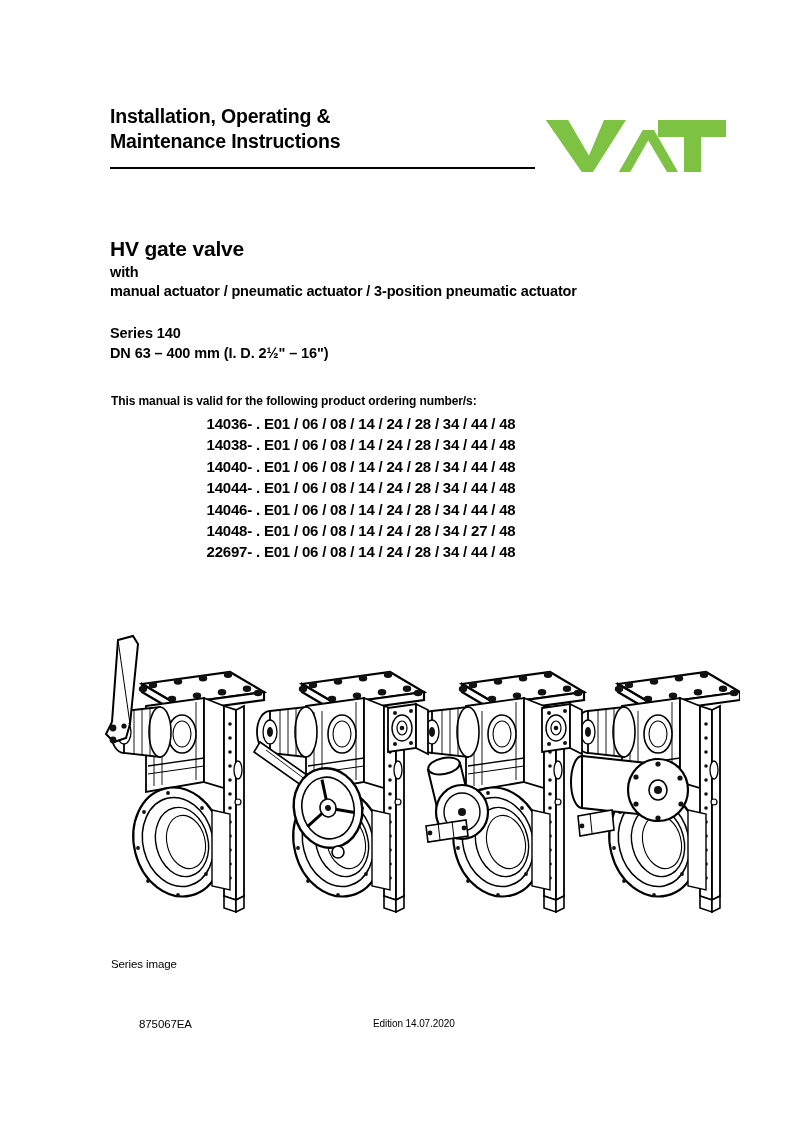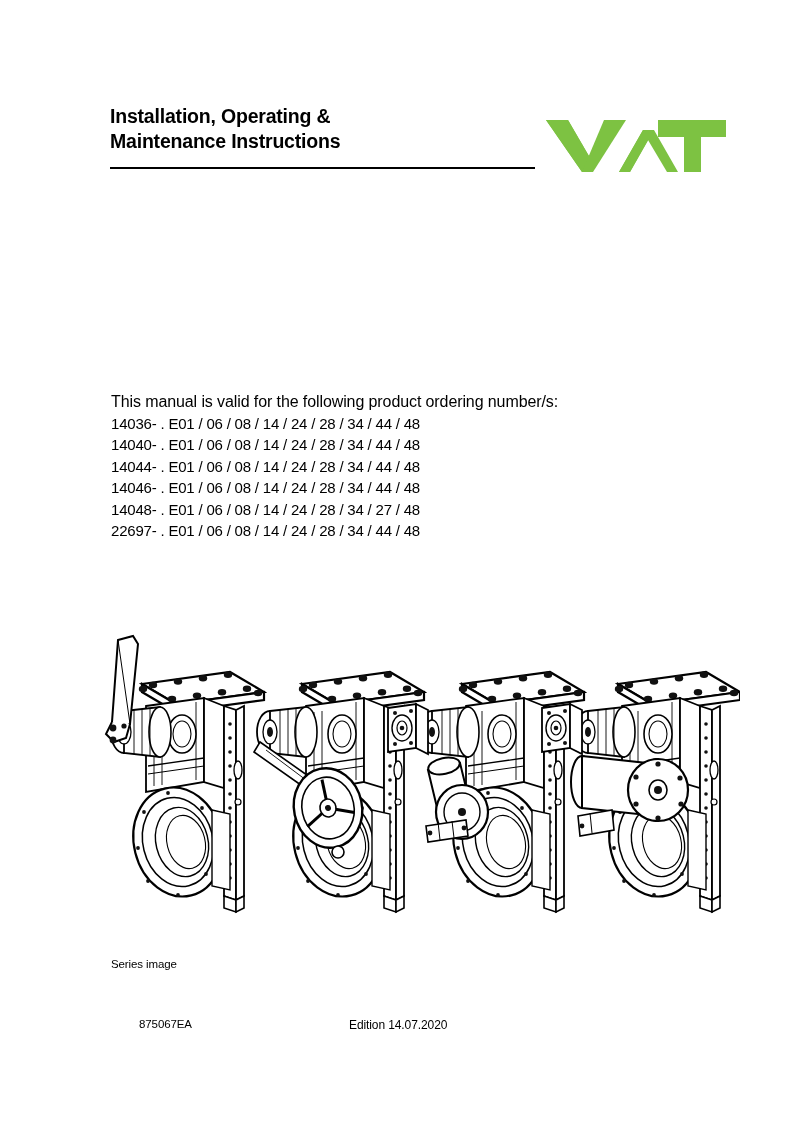--- a/index.html
+++ b/index.html
@@ -97,37 +97,38 @@
   }
 
   
   .ordering-block {
     position: absolute;
     left: 111px;
     top: 386px;
     width: 500px;
   }
   .ordering-intro {
-    font-size: 16px;
-    font-weight: normal;
+    font-size: 12px;
+    font-weight: bold;
     line-height: 15px;
     margin: 0 0 4px 0;
     letter-spacing: -0.1px;
   }
   .ordering-list {
     list-style: none;
     margin: 0;
     padding: 0;
   }
   .ordering-item {
     font-size: 15px;
-    font-weight: normal;
+    font-weight: bold;
     line-height: 21.4px;
     letter-spacing: -0.2px;
     white-space: nowrap;
+    text-align: center;
   }
 
   
   .illustration {
     position: absolute;
     left: 100px;
     top: 622px;
     width: 640px;
     height: 310px;
   }
@@ -152,23 +153,23 @@
   .footer-docnum {
     position: absolute;
     left: 0;
     top: 0;
     font-size: 11.5px;
     letter-spacing: -0.1px;
     padding-left: 28px;
   }
   .footer-edition {
     position: absolute;
-    left: 238px;
+    left: 262px;
     top: 0;
-    font-size: 12px;
+    font-size: 10px;
     letter-spacing: -0.1px;
   }
 </style>
 </head>
 <body>
 
 <div class="page">
 
   <div class="doc-header">
     <div class="doc-header-title">Installation, Operating &amp;
@@ -186,25 +187,35 @@
 
         <polygon points="84,56 73,56 97,14 108,14 132,56 121,56 102,24"></polygon>
         <polygon points="73,56 97,14 108,14 84,56"></polygon>
 
         <rect x="112" y="4" width="68" height="17"></rect>
         <rect x="138" y="21" width="17" height="35"></rect>
       </g>
     </svg>
   </div>
 
+  <div class="title-block">
+    <div class="product-title">HV gate valve</div>
+    <div class="product-with">with</div>
+    <div class="product-actuators">manual actuator / pneumatic actuator / 3-position pneumatic actuator</div>
+    <div class="series-block">
+      <div class="series-line">Series 140</div>
+      <div class="series-line">DN 63 – 400 mm (I. D. 2½" – 16")</div>
+    </div>
+  </div>
 
   <div class="ordering-block">
     <div class="ordering-intro">This manual is valid for the following product ordering number/s:</div>
     <ul class="ordering-list">
       <li class="ordering-item">14036- . E01 / 06 / 08 / 14 / 24 / 28 / 34 / 44 / 48</li>
+      <li class="ordering-item">14038- . E01 / 06 / 08 / 14 / 24 / 28 / 34 / 44 / 48</li>
       <li class="ordering-item">14040- . E01 / 06 / 08 / 14 / 24 / 28 / 34 / 44 / 48</li>
       <li class="ordering-item">14044- . E01 / 06 / 08 / 14 / 24 / 28 / 34 / 44 / 48</li>
       <li class="ordering-item">14046- . E01 / 06 / 08 / 14 / 24 / 28 / 34 / 44 / 48</li>
       <li class="ordering-item">14048- . E01 / 06 / 08 / 14 / 24 / 28 / 34 / 27 / 48</li>
       <li class="ordering-item">22697- . E01 / 06 / 08 / 14 / 24 / 28 / 34 / 44 / 48</li>
     </ul>
   </div>
 
   <div class="illustration">
     <svg viewBox="0 0 640 310" xmlns="http://www.w3.org/2000/svg">

